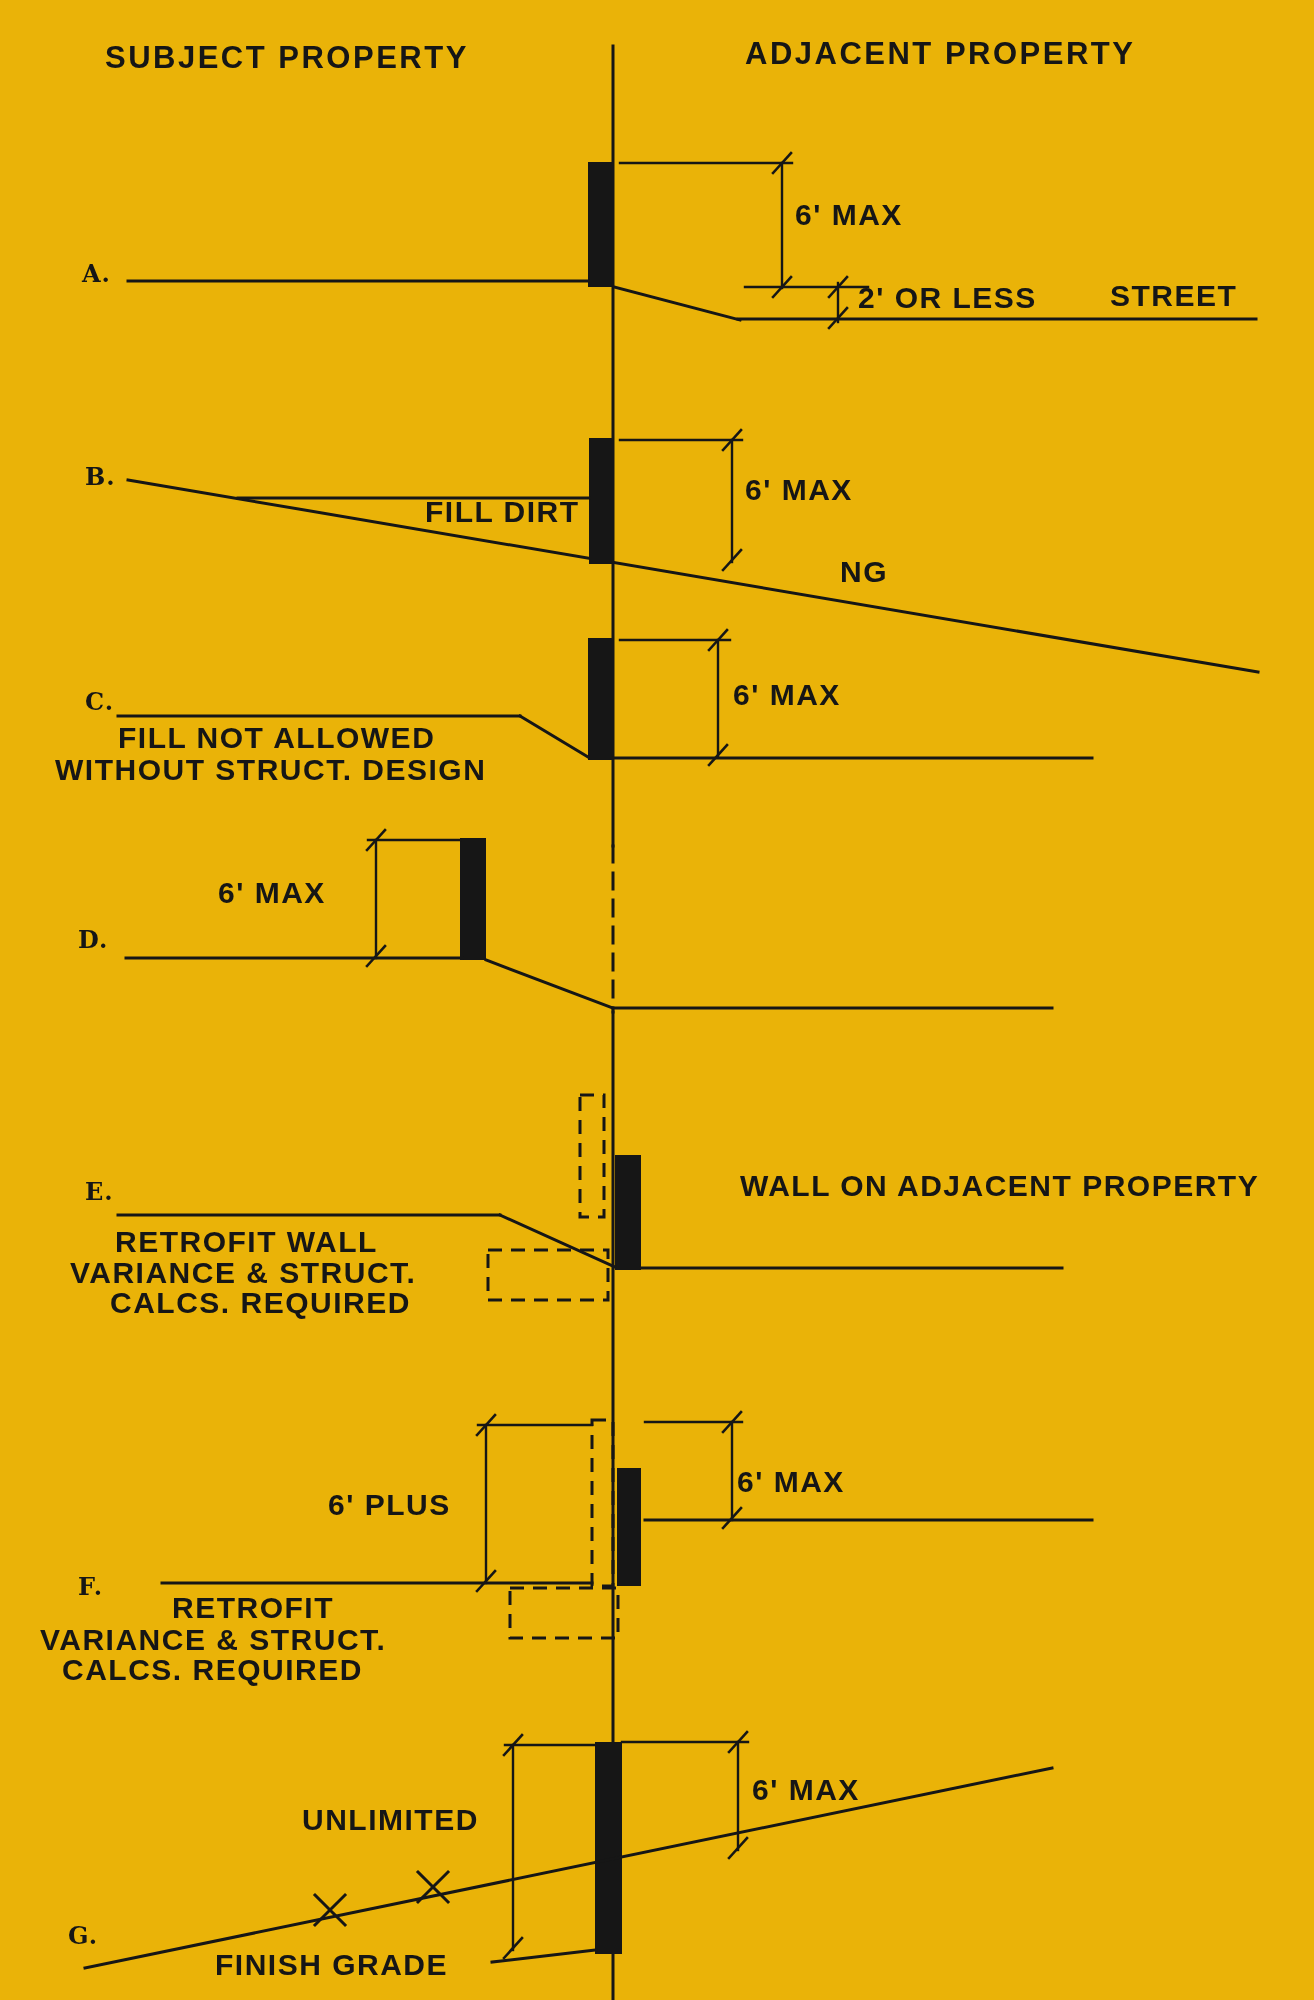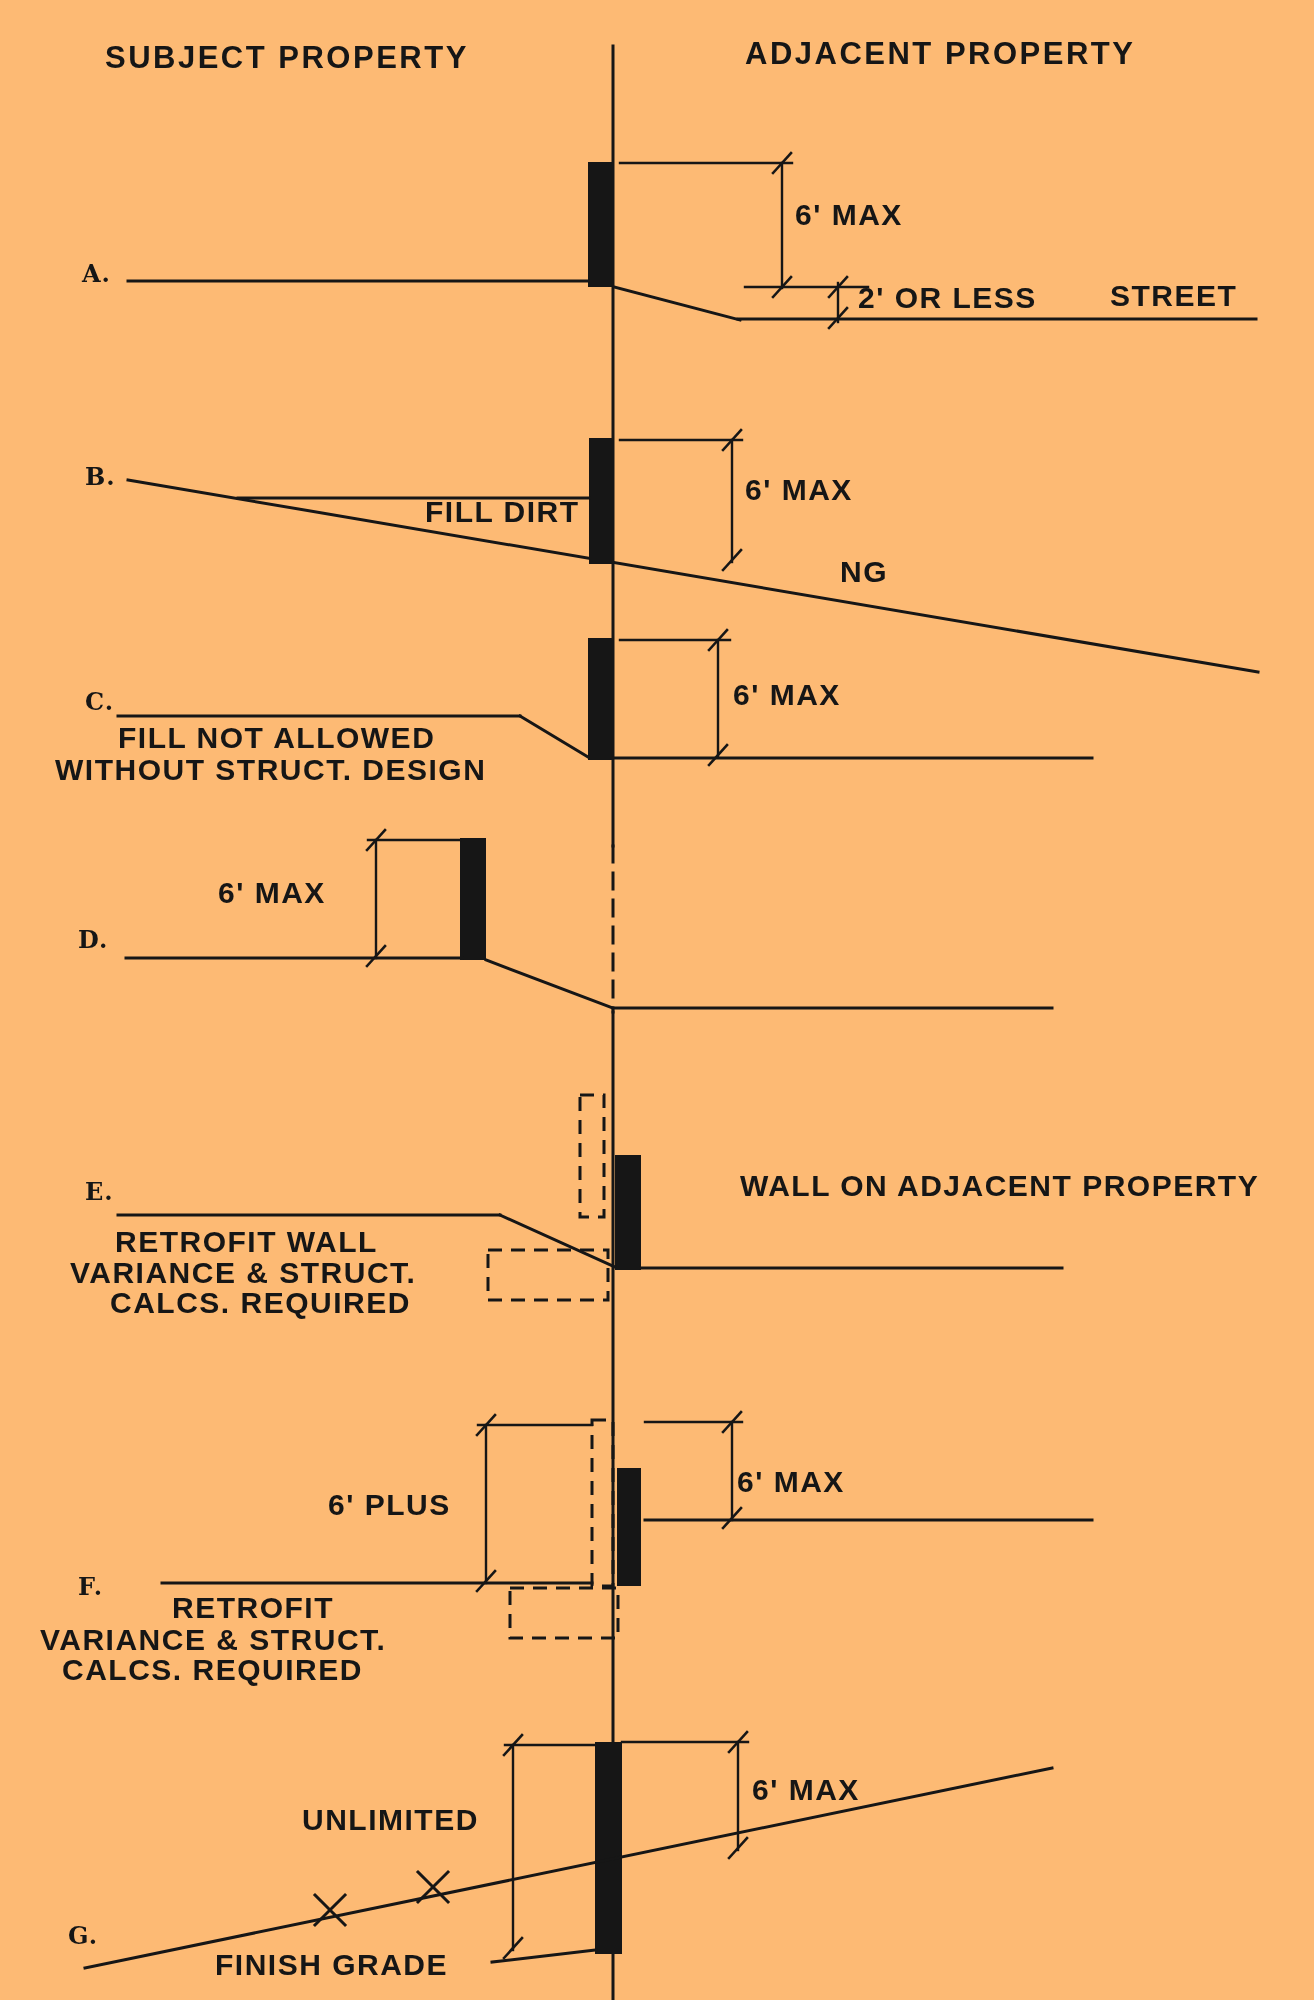--- a/index.html
+++ b/index.html
@@ -1,19 +1,19 @@
 <!DOCTYPE html>
 <html><head>
 <meta charset="utf-8">
 <style>
   html,body{margin:0;padding:0;background:#e8e8e8;}
   .page{
     position:relative;
     width:1314px;height:2000px;
-    background:#fdba74;
+    background:#eab308;
     margin:0 auto;
     font-family:"Liberation Sans","DejaVu Sans",sans-serif;
     overflow:hidden;
   }
   svg{position:absolute;left:0;top:0;}
   
   .ln{stroke:#161616;stroke-width:3;stroke-linecap:square;fill:none;}
   .dim{stroke:#161616;stroke-width:2.4;stroke-linecap:square;fill:none;}
   .tick{stroke:#161616;stroke-width:2.6;stroke-linecap:square;}
   .dash{stroke-dasharray:16 11;}

